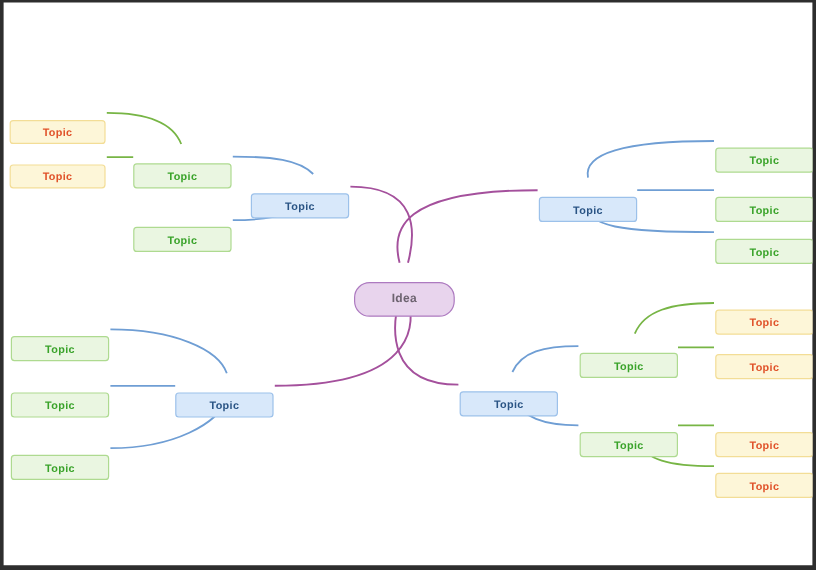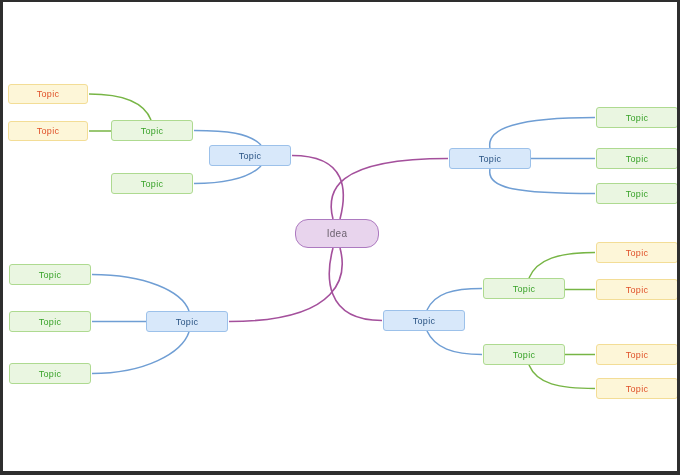--- a/index.html
+++ b/index.html
@@ -18,22 +18,23 @@
   .edges path{fill:none;}
   .edges .p{stroke:#a4509c;stroke-width:1.6;}
   .edges .b{stroke:#6f9ed4;stroke-width:1.5;}
   .edges .g{stroke:#77b545;stroke-width:1.5;}
   .node{
     position:absolute;
     box-sizing:border-box;
     display:flex;align-items:center;justify-content:center;
     width:82px;height:21px;
     border-radius:3px;
-    font-size:9px;font-weight:normal;letter-spacing:.3px;
+    font-size:9px;font-weight:bold;letter-spacing:.3px;
     cursor:default;
+    margin-top:16px;
   }
   .blue  {background:#d8e8fa;border:1px solid #9cc1ea;color:#2a5484;}
   .green {background:#eaf6e1;border:1px solid #aeda90;color:#3aa32a;}
   .yellow{background:#fdf6d8;border:1px solid #f3dd96;color:#e0522a;}
   .yellow.small{width:80px;height:20px;}
   .idea{
     background:#e8d4ed;border:1px solid #ad7ac0;color:#6d6370;
     width:84px;height:29px;border-radius:13px;font-size:10px;
   }
 </style>

